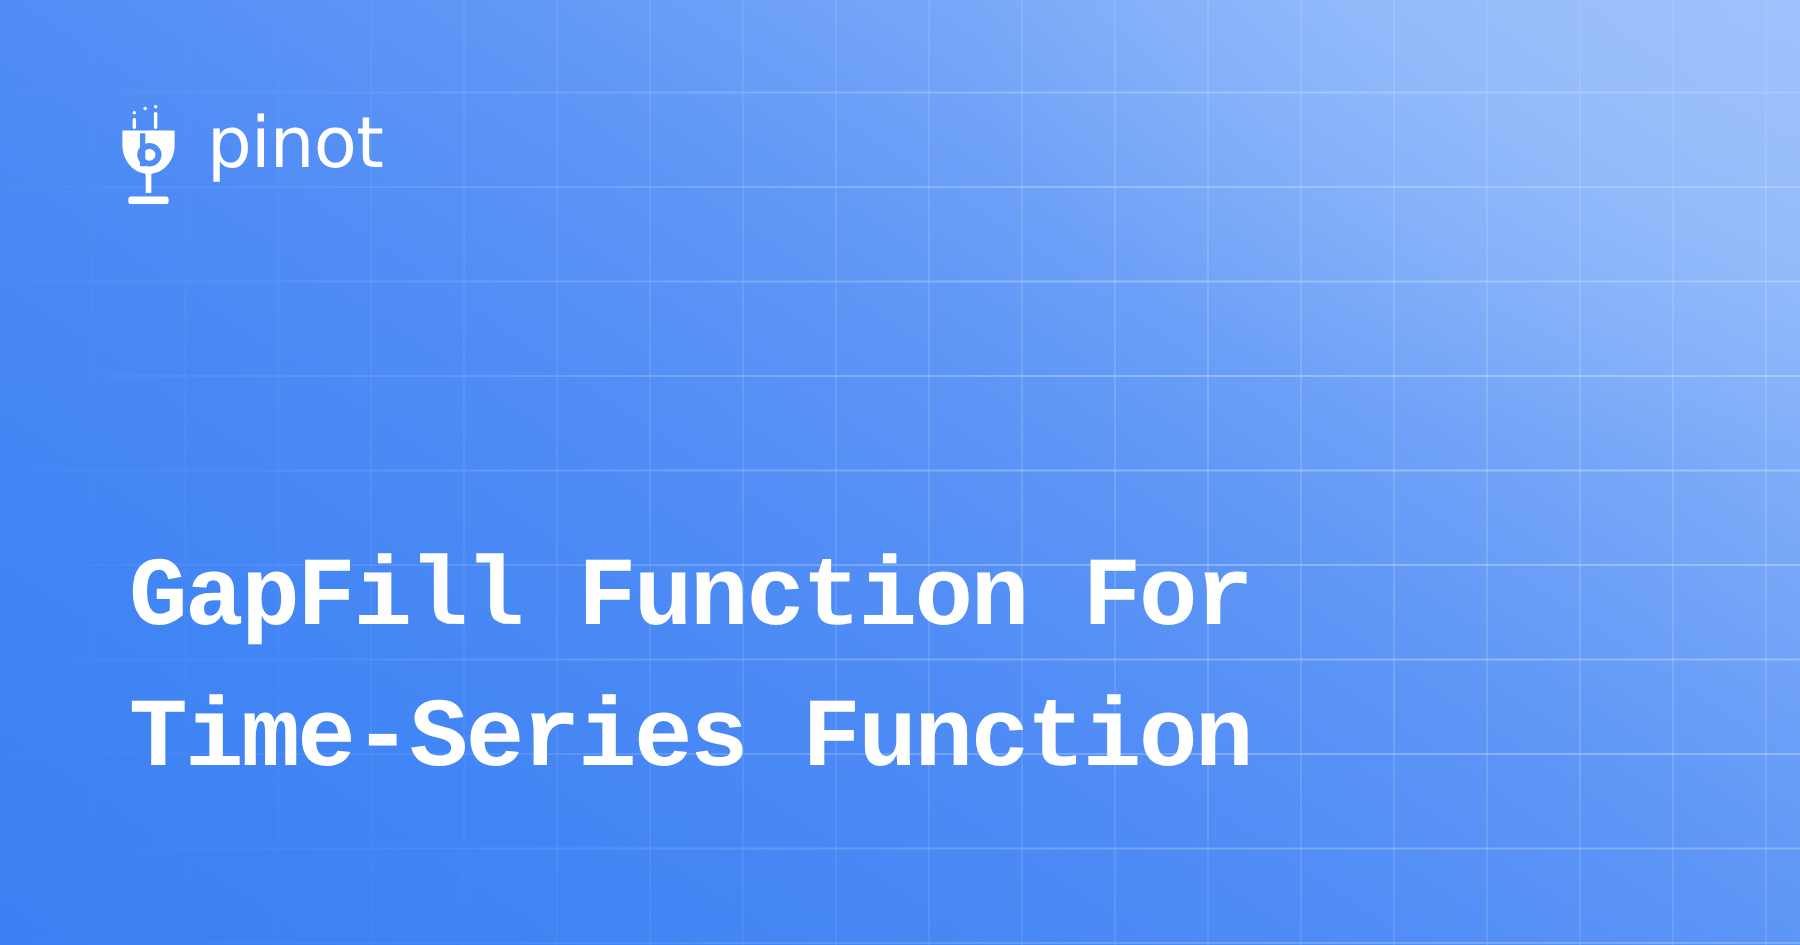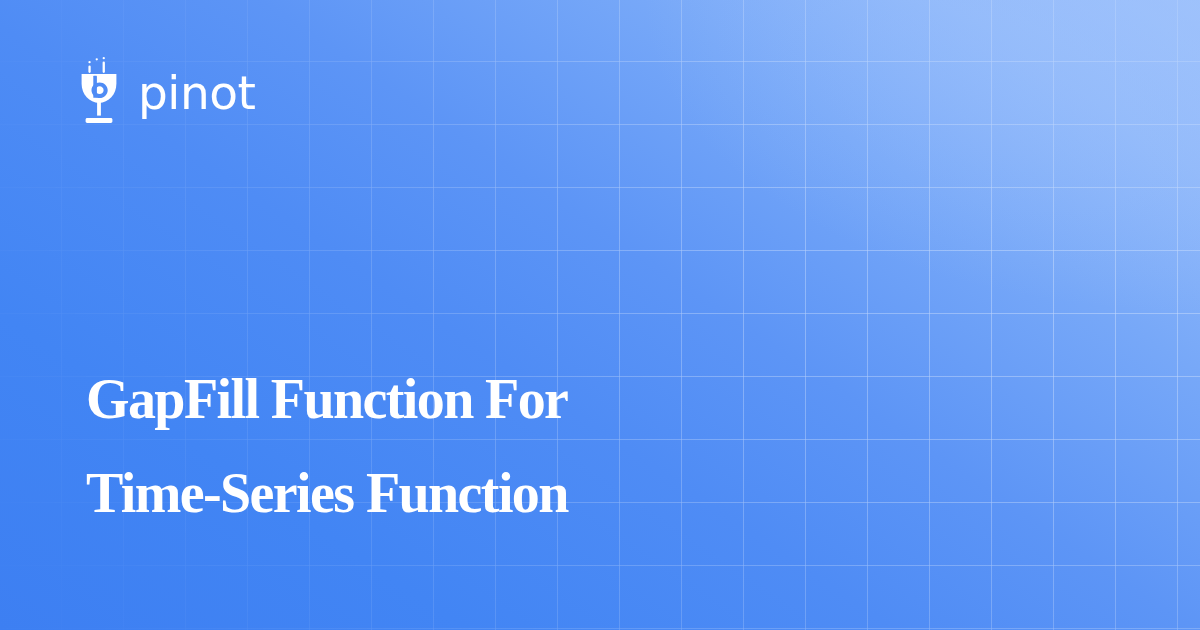--- a/index.html
+++ b/index.html
@@ -70,24 +70,24 @@
       radial-gradient(58% 62% at 100% 0%,
         rgba(160,195,252,0.55) 0%,
         rgba(160,195,252,0.28) 45%,
         rgba(160,195,252,0) 80%);
     pointer-events: none;
   }
 
   
   .brand {
     position: absolute;
-    top: 54px;
+    top: 70px;
     left: 76px;
     display: flex;
-    align-items: center;
+    align-items: flex-start;
     gap: 16px;
     height: 72px;
   }
 
   .brand-mark {
     width: 46px;
     height: 66px;
     display: block;
     flex: 0 0 auto;
   }
@@ -108,23 +108,23 @@
   .headline {
     position: absolute;
     left: 86px;
     top: 352px;
     width: 900px;
   }
 
   .headline-line {
     display: block;
     color: #ffffff;
-    font-family: Liberation Serif, serif;
+    font-family: Liberation Mono, monospace;
     font-weight: 700;
-    font-size: 56px;
+    font-size: 65px;
     line-height: 94px;
     letter-spacing: -1.6px;
     white-space: nowrap;
   }
 </style>
 </head>
 <body>
 
 <div class="og-card">
 

